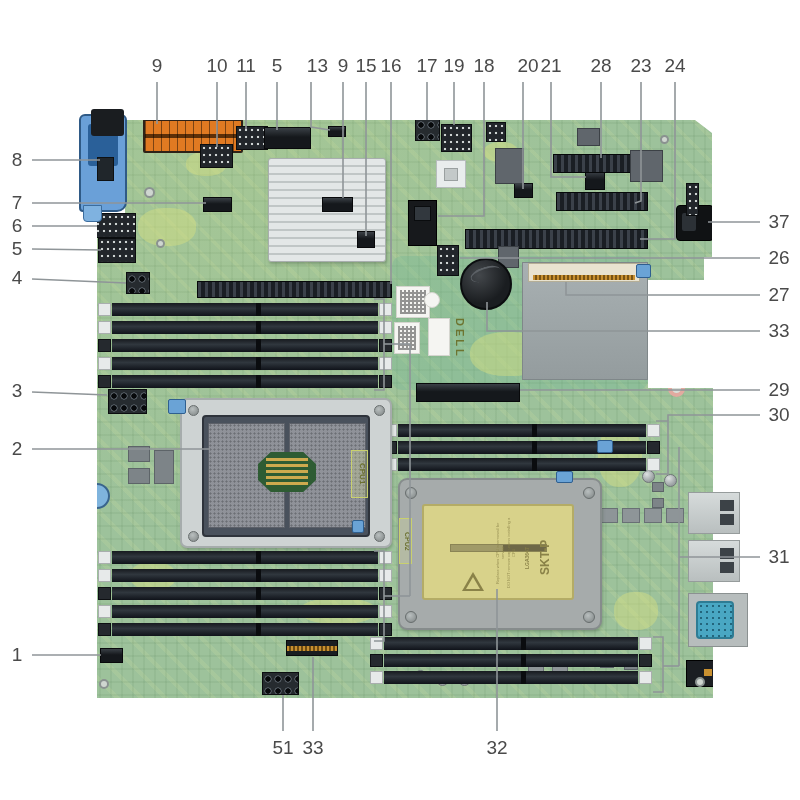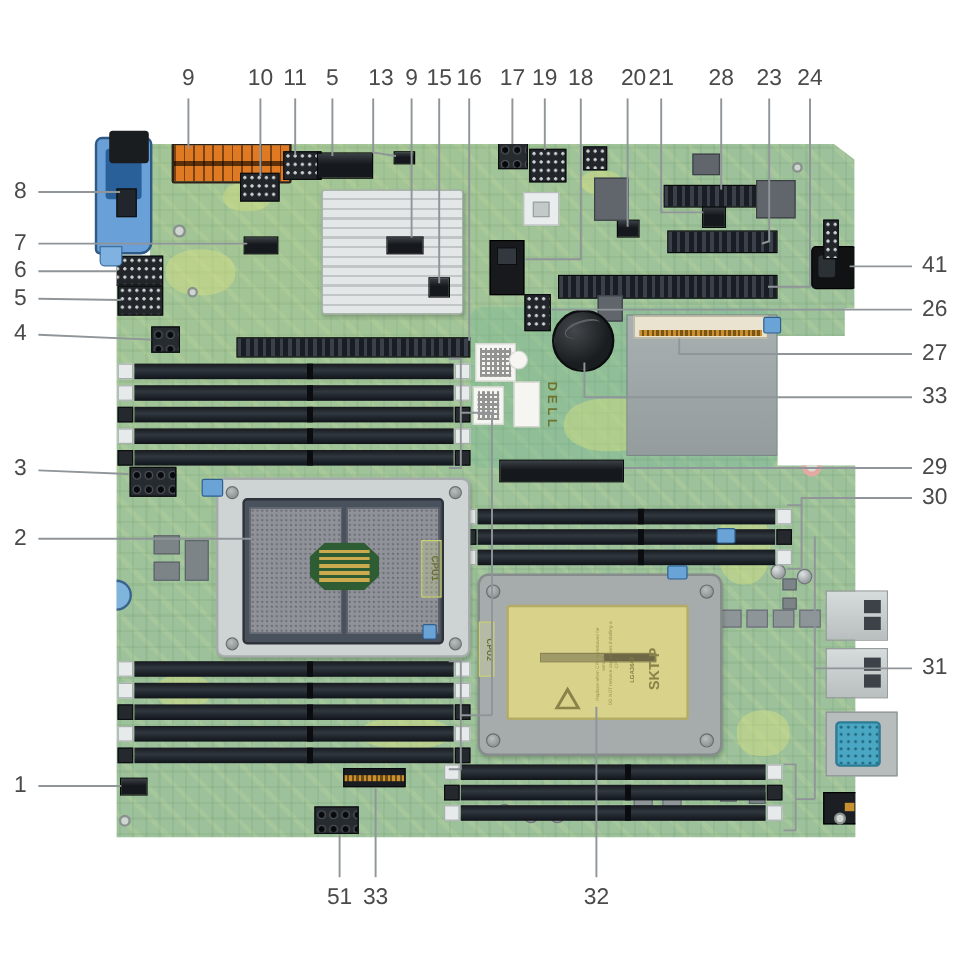--- a/index.html
+++ b/index.html
@@ -359,21 +359,21 @@
       <div class="callout" style="left: 349px; top: 55px;">15</div>
       <div class="callout" style="left: 374px; top: 55px;">16</div>
       <div class="callout" style="left: 410px; top: 55px;">17</div>
       <div class="callout" style="left: 437px; top: 55px;">19</div>
       <div class="callout" style="left: 467px; top: 55px;">18</div>
       <div class="callout" style="left: 511px; top: 55px;">20</div>
       <div class="callout" style="left: 534px; top: 55px;">21</div>
       <div class="callout" style="left: 584px; top: 55px;">28</div>
       <div class="callout" style="left: 624px; top: 55px;">23</div>
       <div class="callout" style="left: 658px; top: 55px;">24</div>
-      <div class="callout" style="left: 762px; top: 211px;">41</div>
+      <div class="callout" style="left: 762px; top: 211px;">37</div>
       <div class="callout" style="left: 762px; top: 247px;">26</div>
       <div class="callout" style="left: 762px; top: 284px;">27</div>
       <div class="callout" style="left: 762px; top: 320px;">33</div>
       <div class="callout" style="left: 762px; top: 379px;">29</div>
       <div class="callout" style="left: 762px; top: 404px;">30</div>
       <div class="callout" style="left: 762px; top: 546px;">31</div>
       <div class="callout" style="left: 480px; top: 737px;">32</div>
       <div class="callout" style="left: 296px; top: 737px;">33</div>
       <div class="callout" style="left: 266px; top: 737px;">51</div>
     </div>

